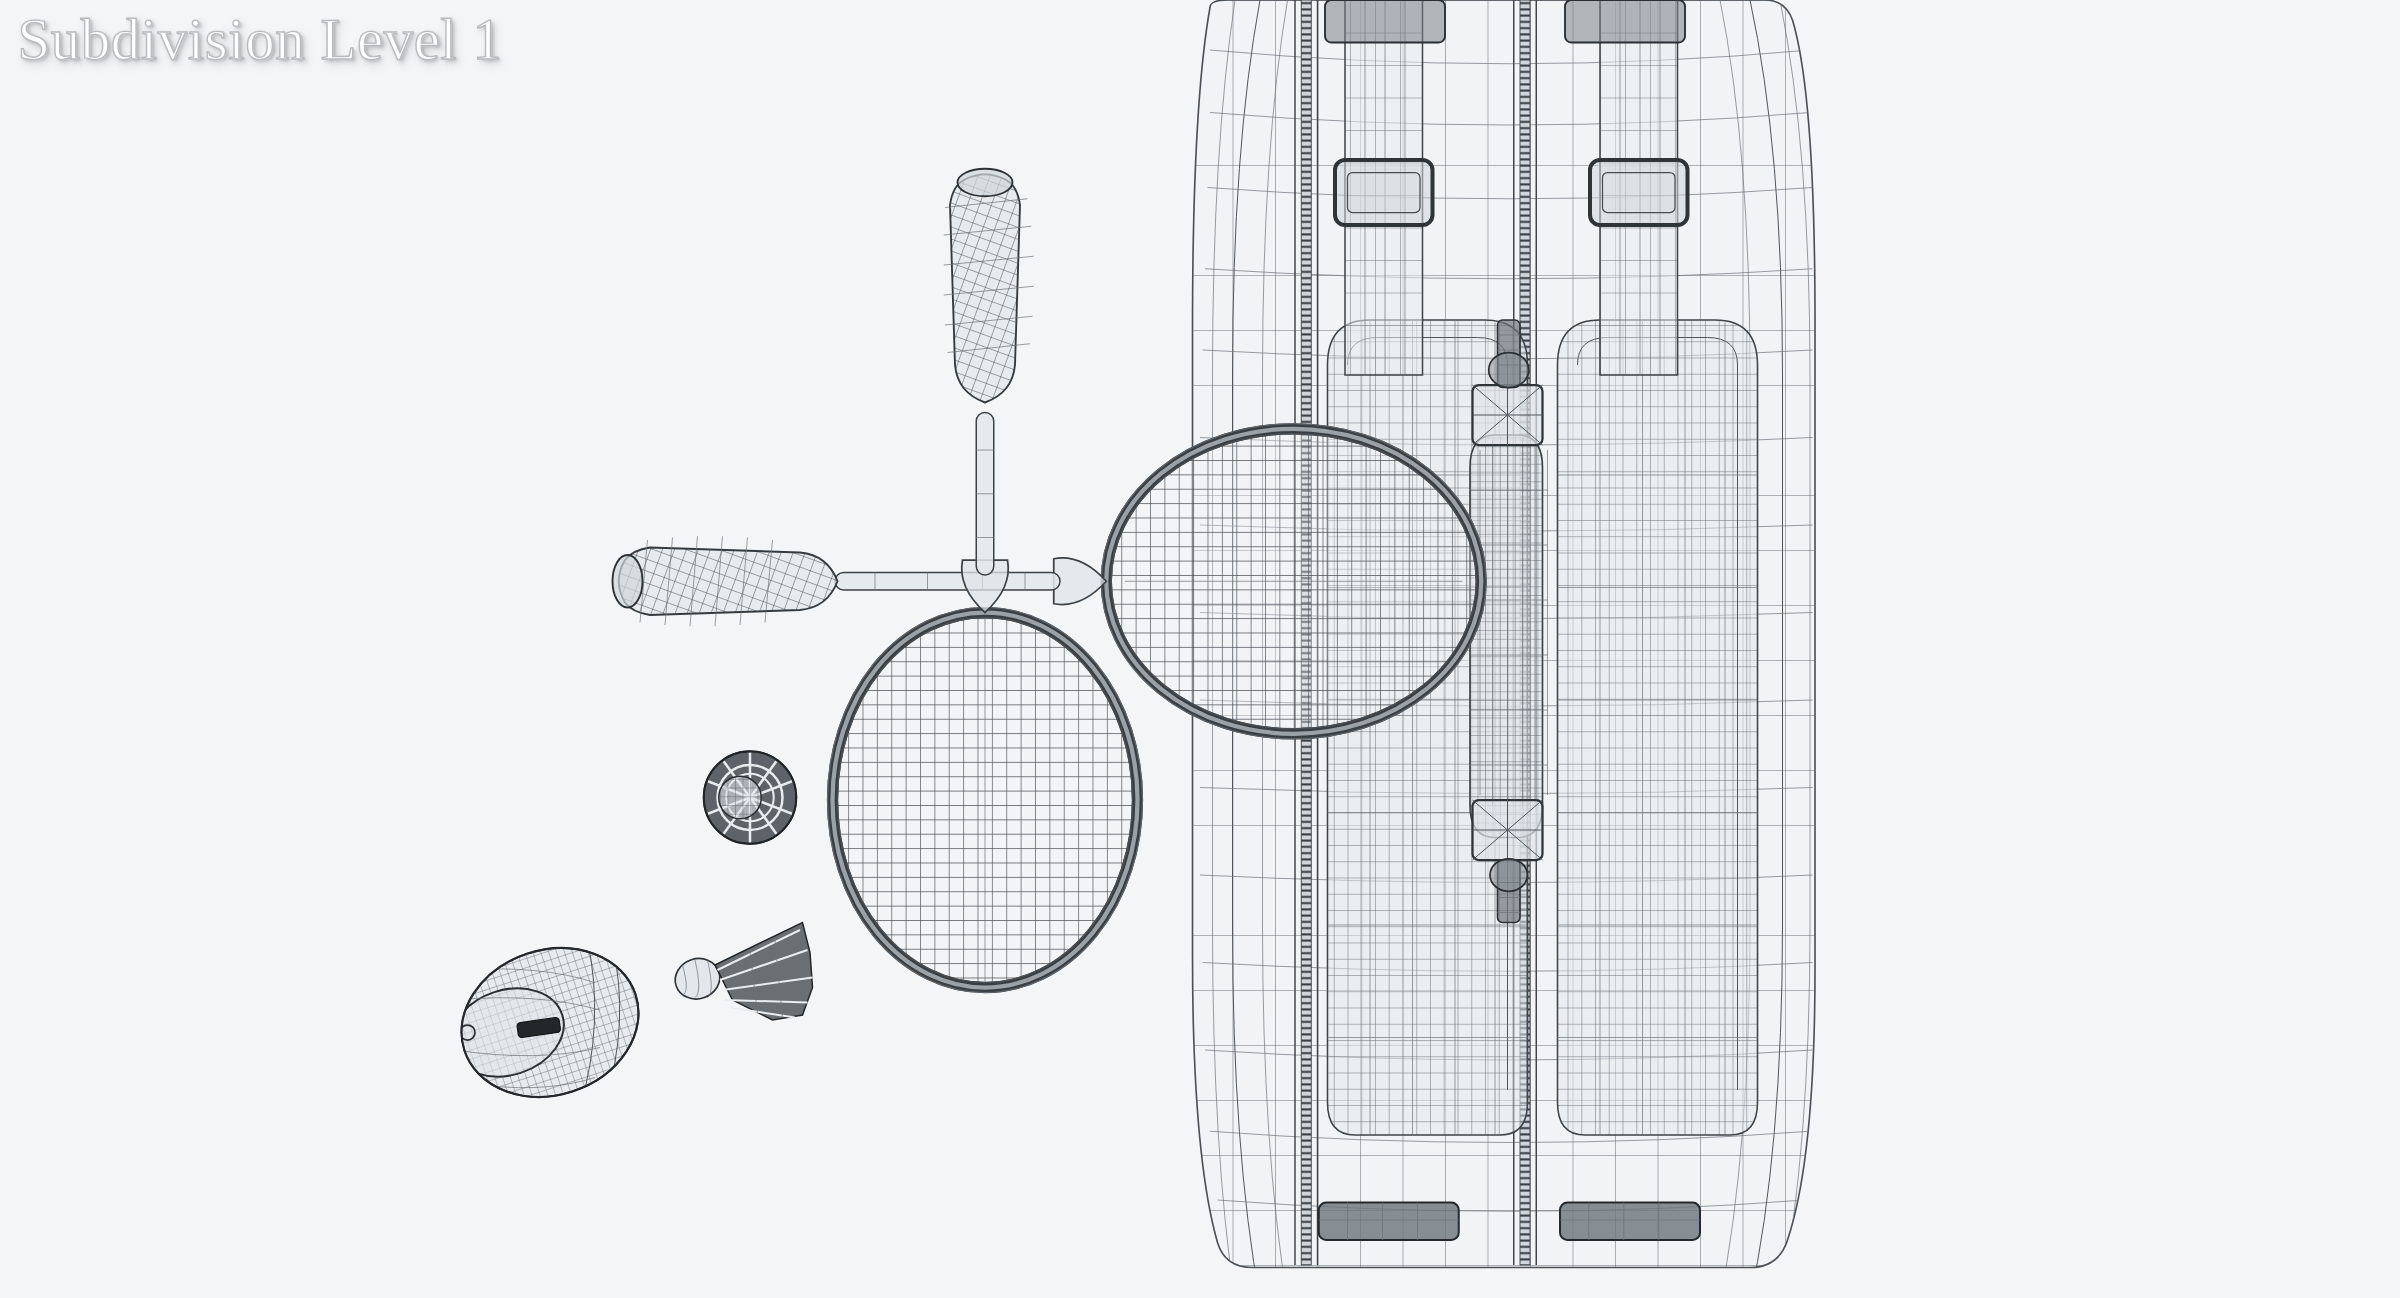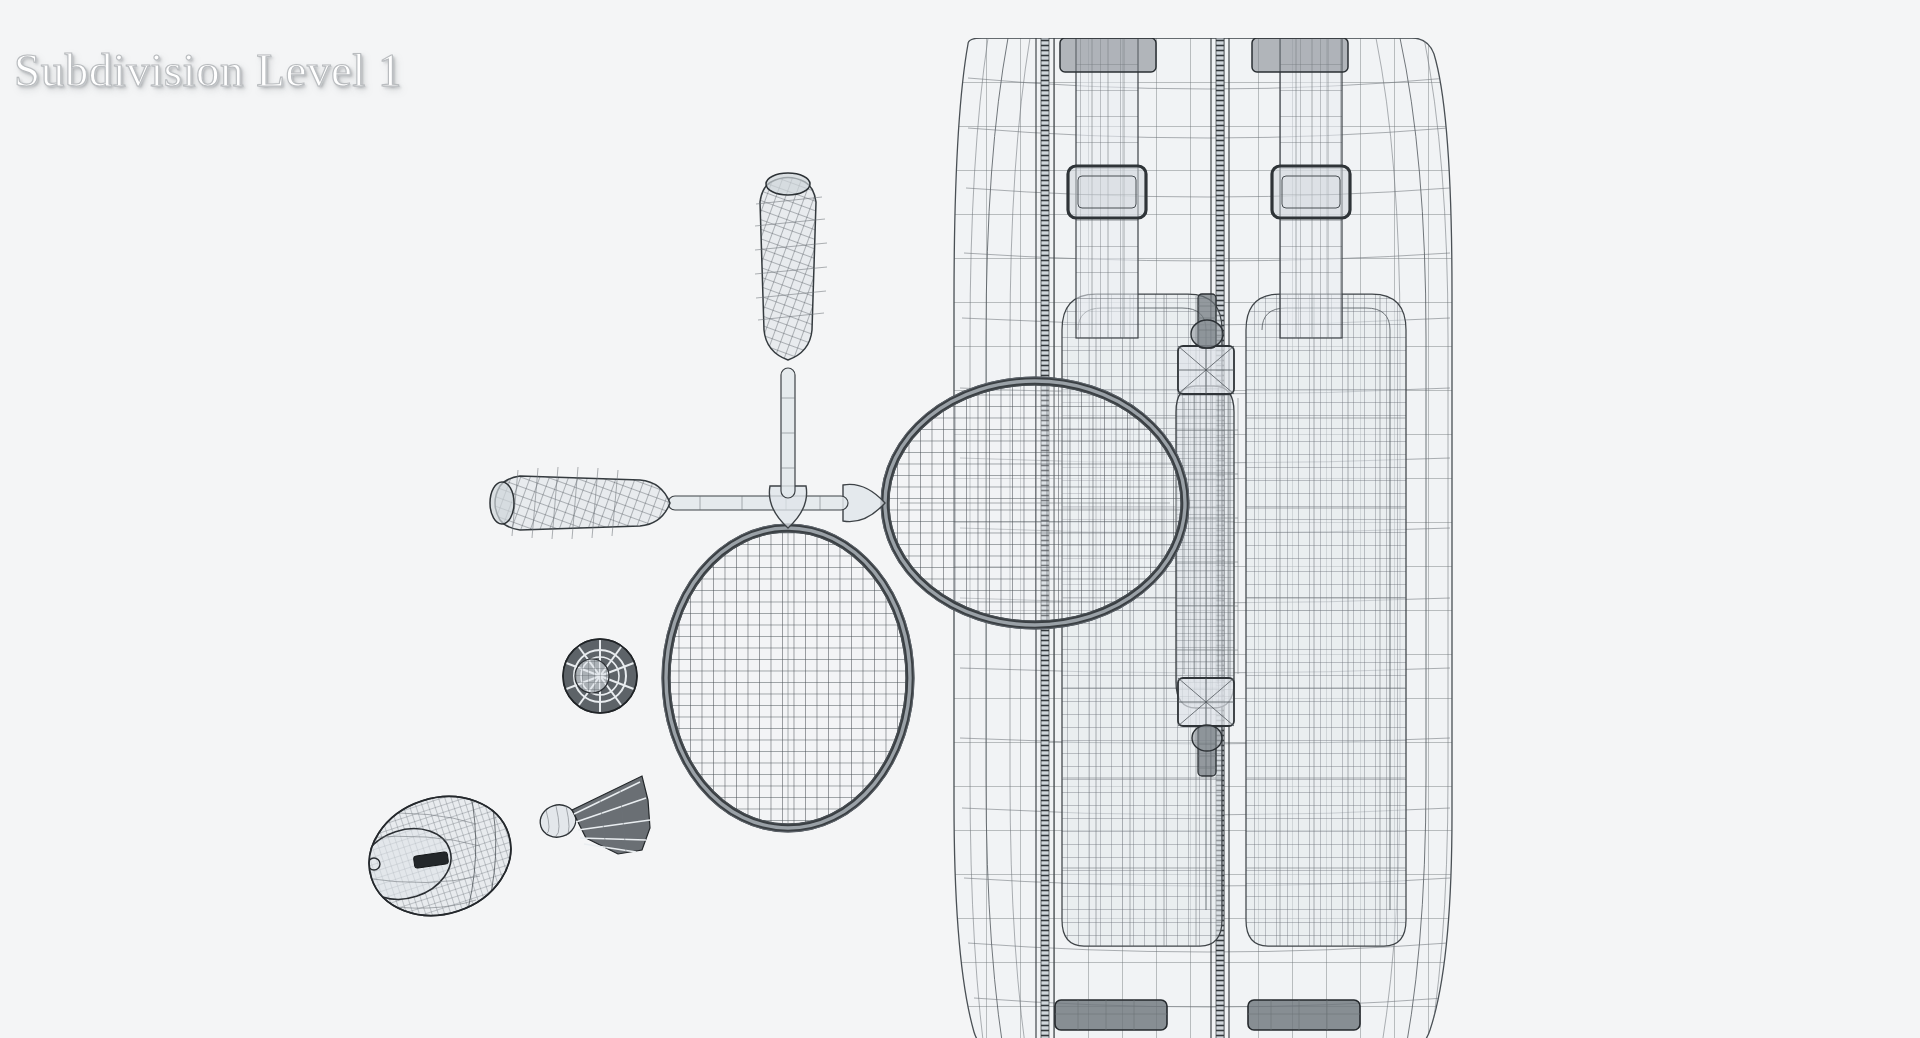--- a/index.html
+++ b/index.html
@@ -32,21 +32,21 @@
 
   
   svg#render{position:absolute;left:0;top:0;width:1920px;height:1038px;display:block;}
   .wf-thin{fill:none;stroke:#6c7278;stroke-width:.55;}
   .wf-med{fill:none;stroke:#4f555a;stroke-width:.8;}
   .wf-bold{fill:none;stroke:#3c4145;stroke-width:1.15;}
 </style>
 </head>
 <body style="background: rgb(244, 245, 246);">
 
-<div id="stage" style="background: rgb(244, 245, 246); margin-top: 38px;">
+<div id="stage" style="background: rgb(244, 245, 246);">
 
   <svg id="render" viewBox="0 0 1920 1038" preserveAspectRatio="none">
 
     <defs>
 
       <pattern id="quadBig" width="34" height="44" patternUnits="userSpaceOnUse">
         <rect width="34" height="44" fill="#eef1f4" fill-opacity=".5"></rect>
         <path d="M0 0 H34 M0 0 V44" stroke="#6a7076" stroke-width=".85" fill="none"></path>
       </pattern>
       <pattern id="quadMid" width="20" height="26" patternUnits="userSpaceOnUse">

